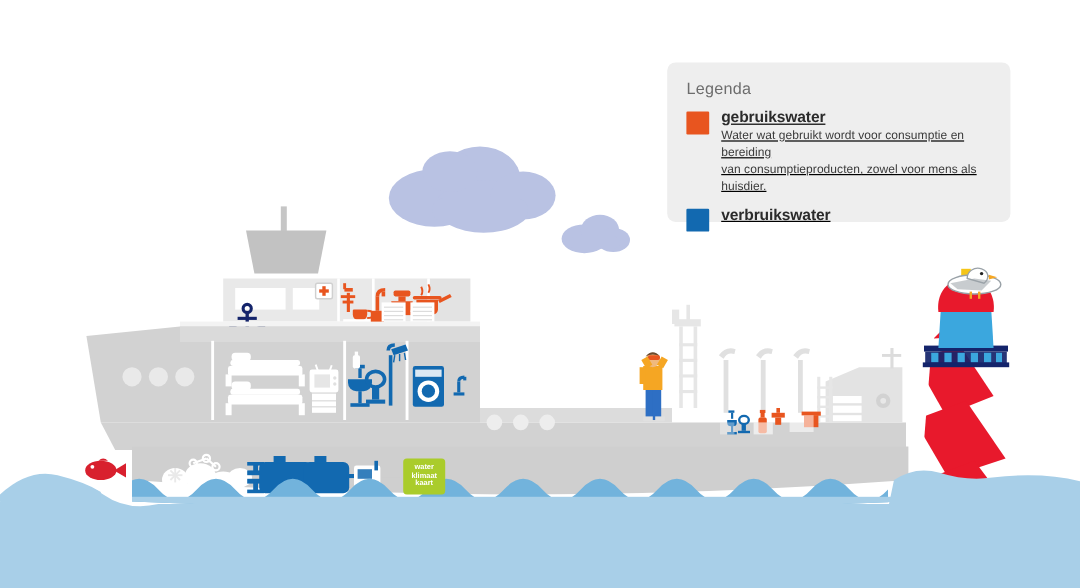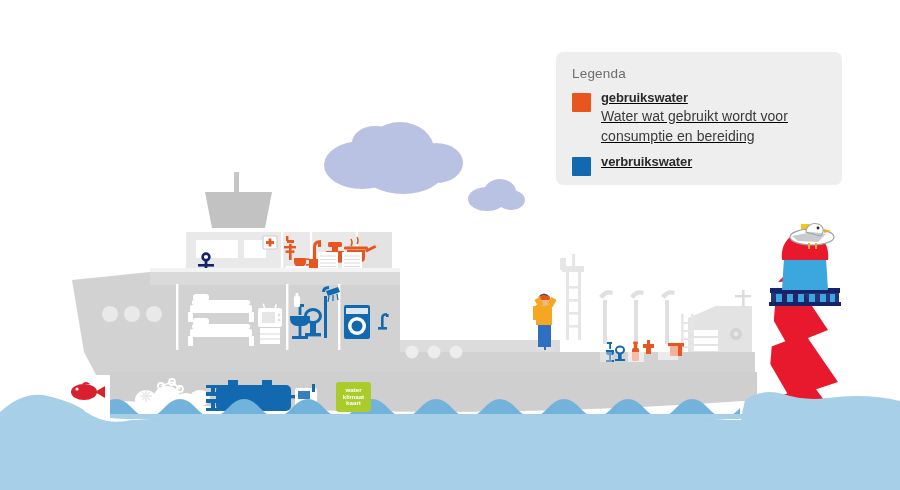--- a/index.html
+++ b/index.html
@@ -25,21 +25,21 @@
   }
   .legend-row{position:relative;padding-left:29px;margin-bottom:9px;text-decoration:underline;}
   .legend-swatch{
     position:absolute;left:0;top:2px;width:19px;height:19px;border-radius:1px;
   }
   .legend-term{
     font-size:13px;font-weight:bold;color:#2b2b2b;line-height:1.05;
     margin:0 0 2px 0;letter-spacing:-.1px;
   }
   .legend-desc{
-    font-size:14px;color:#3a3a3a;line-height:1.42;margin:0;
+    font-size:10px;color:#3a3a3a;line-height:1.42;margin:0;
     letter-spacing:.05px;
   }
   .legend-desc span{display:block;}
 </style>
 </head>
 <body>
 
 <div id="stage">
 
   <svg id="scene" viewBox="0 0 900 490" width="900" height="490" xmlns="http://www.w3.org/2000/svg">
@@ -454,20 +454,21 @@
   </div>
 
   <div class="legend">
     <div class="legend-title">Legenda</div>
 
     <div class="legend-row">
       <span class="legend-swatch" id="sw0" style="background: rgb(232, 85, 31);"></span>
       <p class="legend-term">gebruikswater</p>
       <p class="legend-desc">
         <span>Water wat gebruikt wordt voor consumptie en bereiding</span>
+        <span>van consumptieproducten, zowel voor mens als huisdier.</span>
       </p>
     </div>
 
     <div class="legend-row">
       <span class="legend-swatch" id="sw1" style="background: rgb(18, 105, 176);"></span>
       <p class="legend-term">verbruikswater</p>
     </div>
   </div>
 
 </div>

